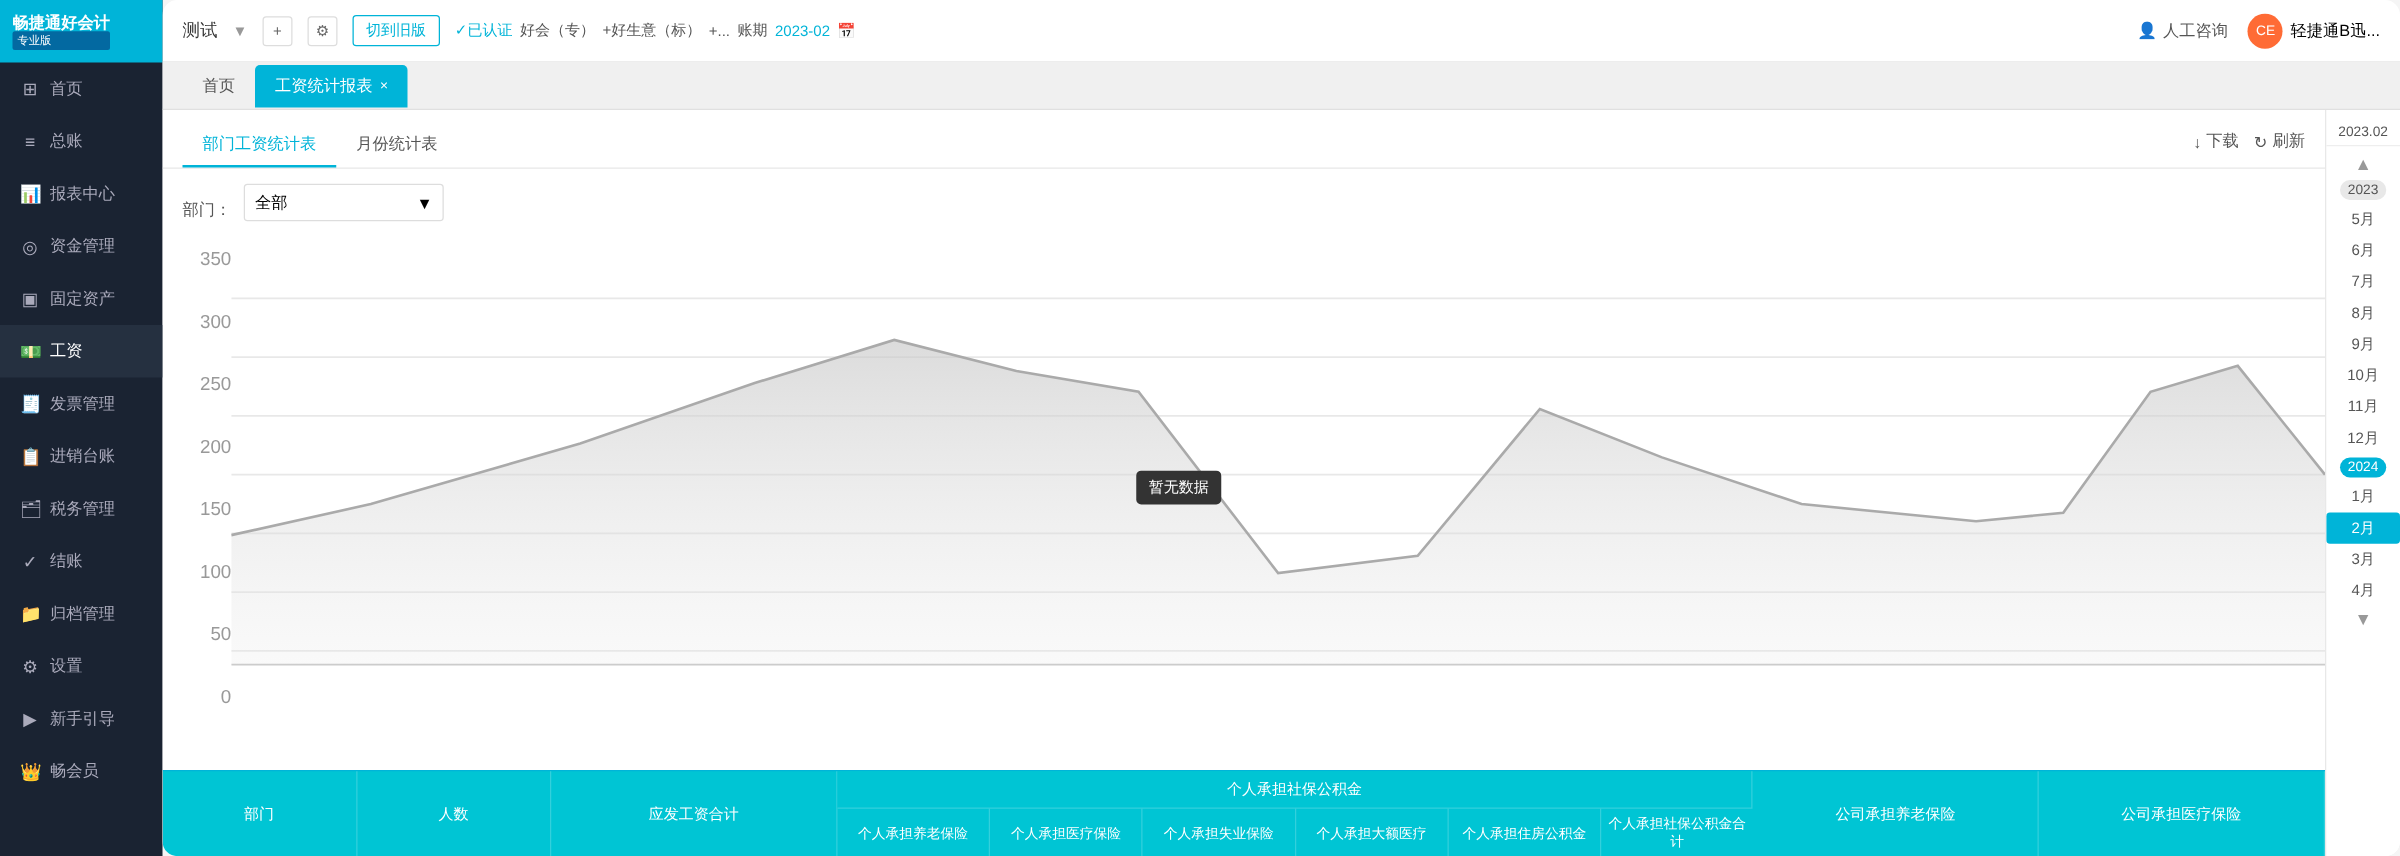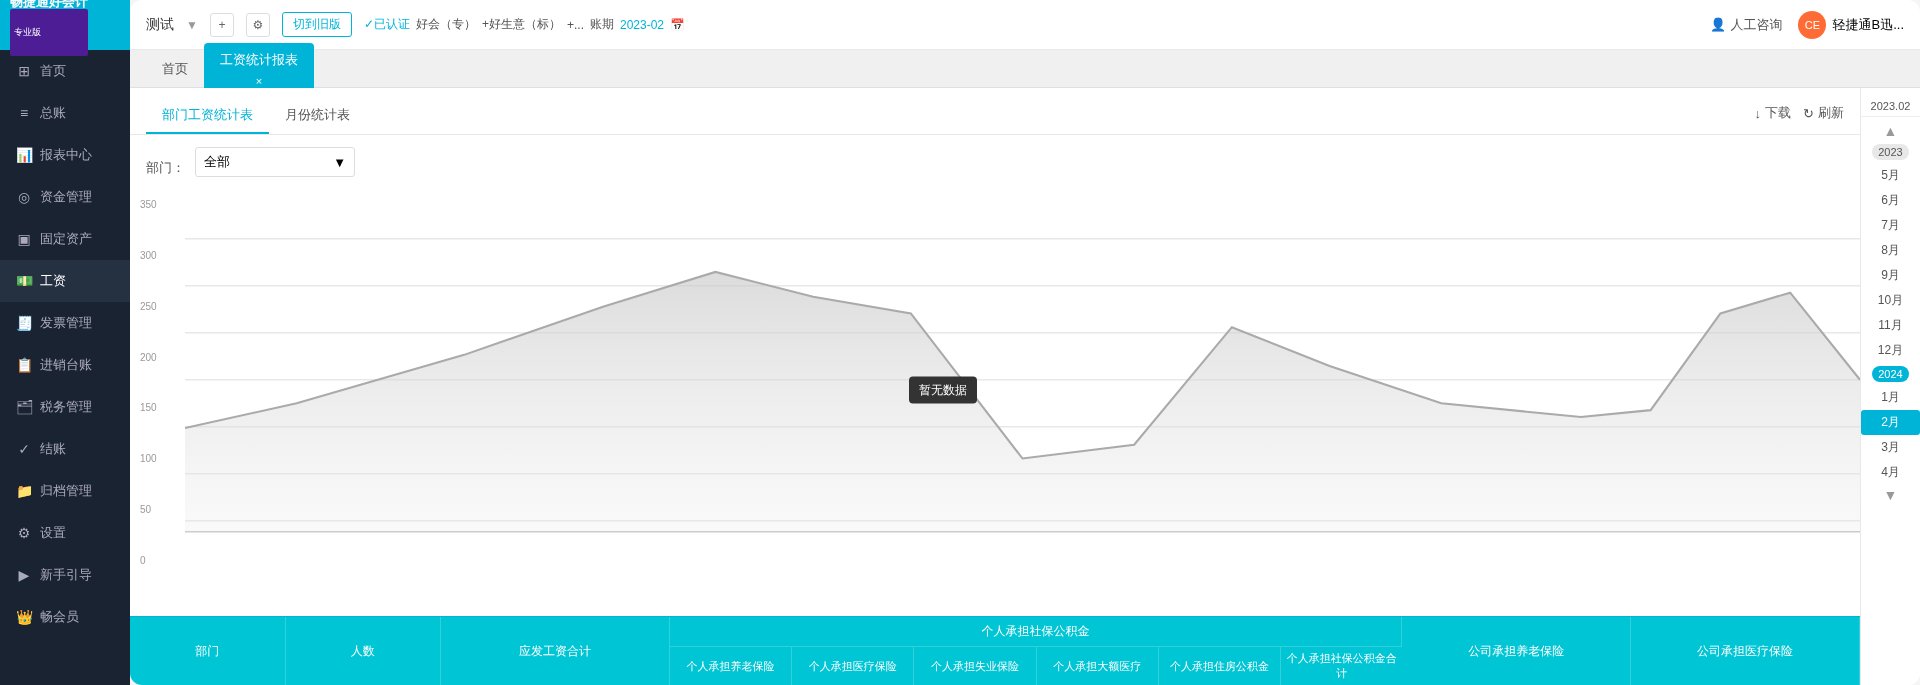--- a/index.html
+++ b/index.html
@@ -23,24 +23,24 @@
       gap: 6px;
       height: 50px;
     }
     .sidebar-logo-text {
       color: white;
       font-size: 13px;
       font-weight: bold;
       line-height: 1.2;
     }
     .sidebar-logo-badge {
-      background: #4c1d95;
+      background: #0369a1;
       color: white;
       font-size: 9px;
-      padding: 17px 4px;
+      padding: 1px 4px;
       border-radius: 2px;
     }
     .sidebar-item {
       display: flex;
       align-items: center;
       gap: 8px;
       padding: 12px 16px;
       cursor: pointer;
       color: #aab;
       font-size: 13px;
@@ -105,21 +105,20 @@
       padding: 8px 16px;
       cursor: pointer;
       color: #555;
       font-size: 13px;
       border-radius: 4px 4px 0 0;
       display: flex; align-items: center; gap: 6px;
     }
     .tab-item.active {
       background: #00b4d8;
       color: white;
-      flex-direction: column;
     }
     .tab-close { cursor: pointer; font-size: 11px; }
     .tab-home { color: #555; }
 
     
     .content {
       flex: 1;
       background: white;
       display: flex;
       flex-direction: column;
@@ -201,22 +200,23 @@
       left: 10px;
       top: 0;
       bottom: 40px;
       width: 50px;
       display: flex;
       flex-direction: column-reverse;
       justify-content: space-between;
       padding: 10px 0;
     }
     .y-label {
-      font-size: 10px;
+      font-size: 15px;
       color: #999;
+      text-align: right;
       width: 45px;
     }
 
     
     .table-header {
       background: #00c5d4;
       display: flex;
       align-items: stretch;
       min-height: 50px;
       border-top: 1px solid #00b4d8;

